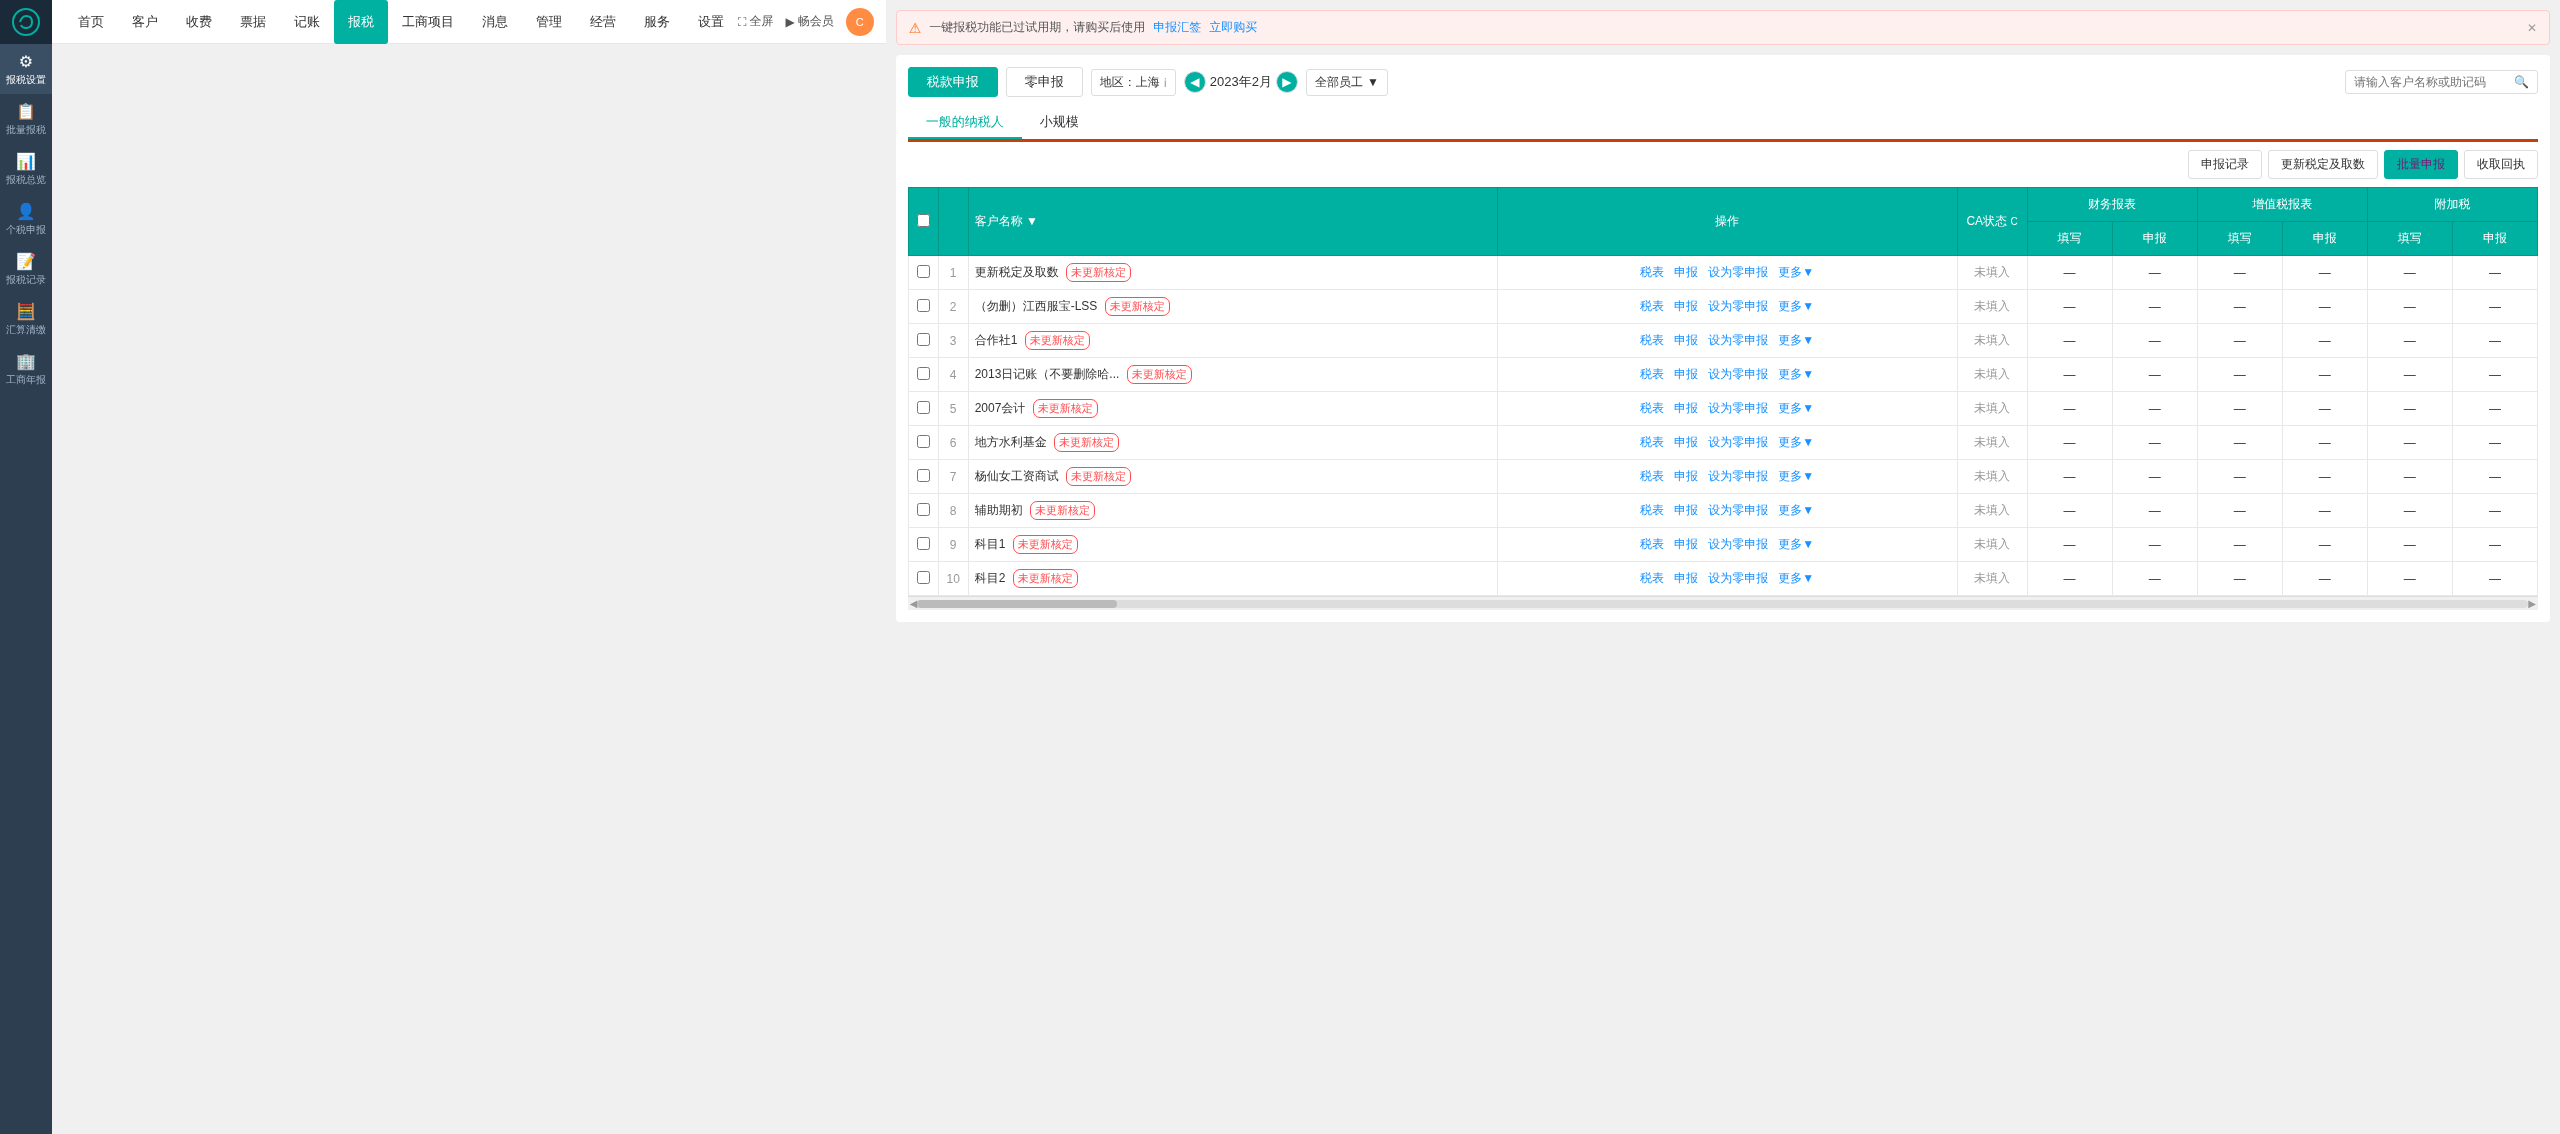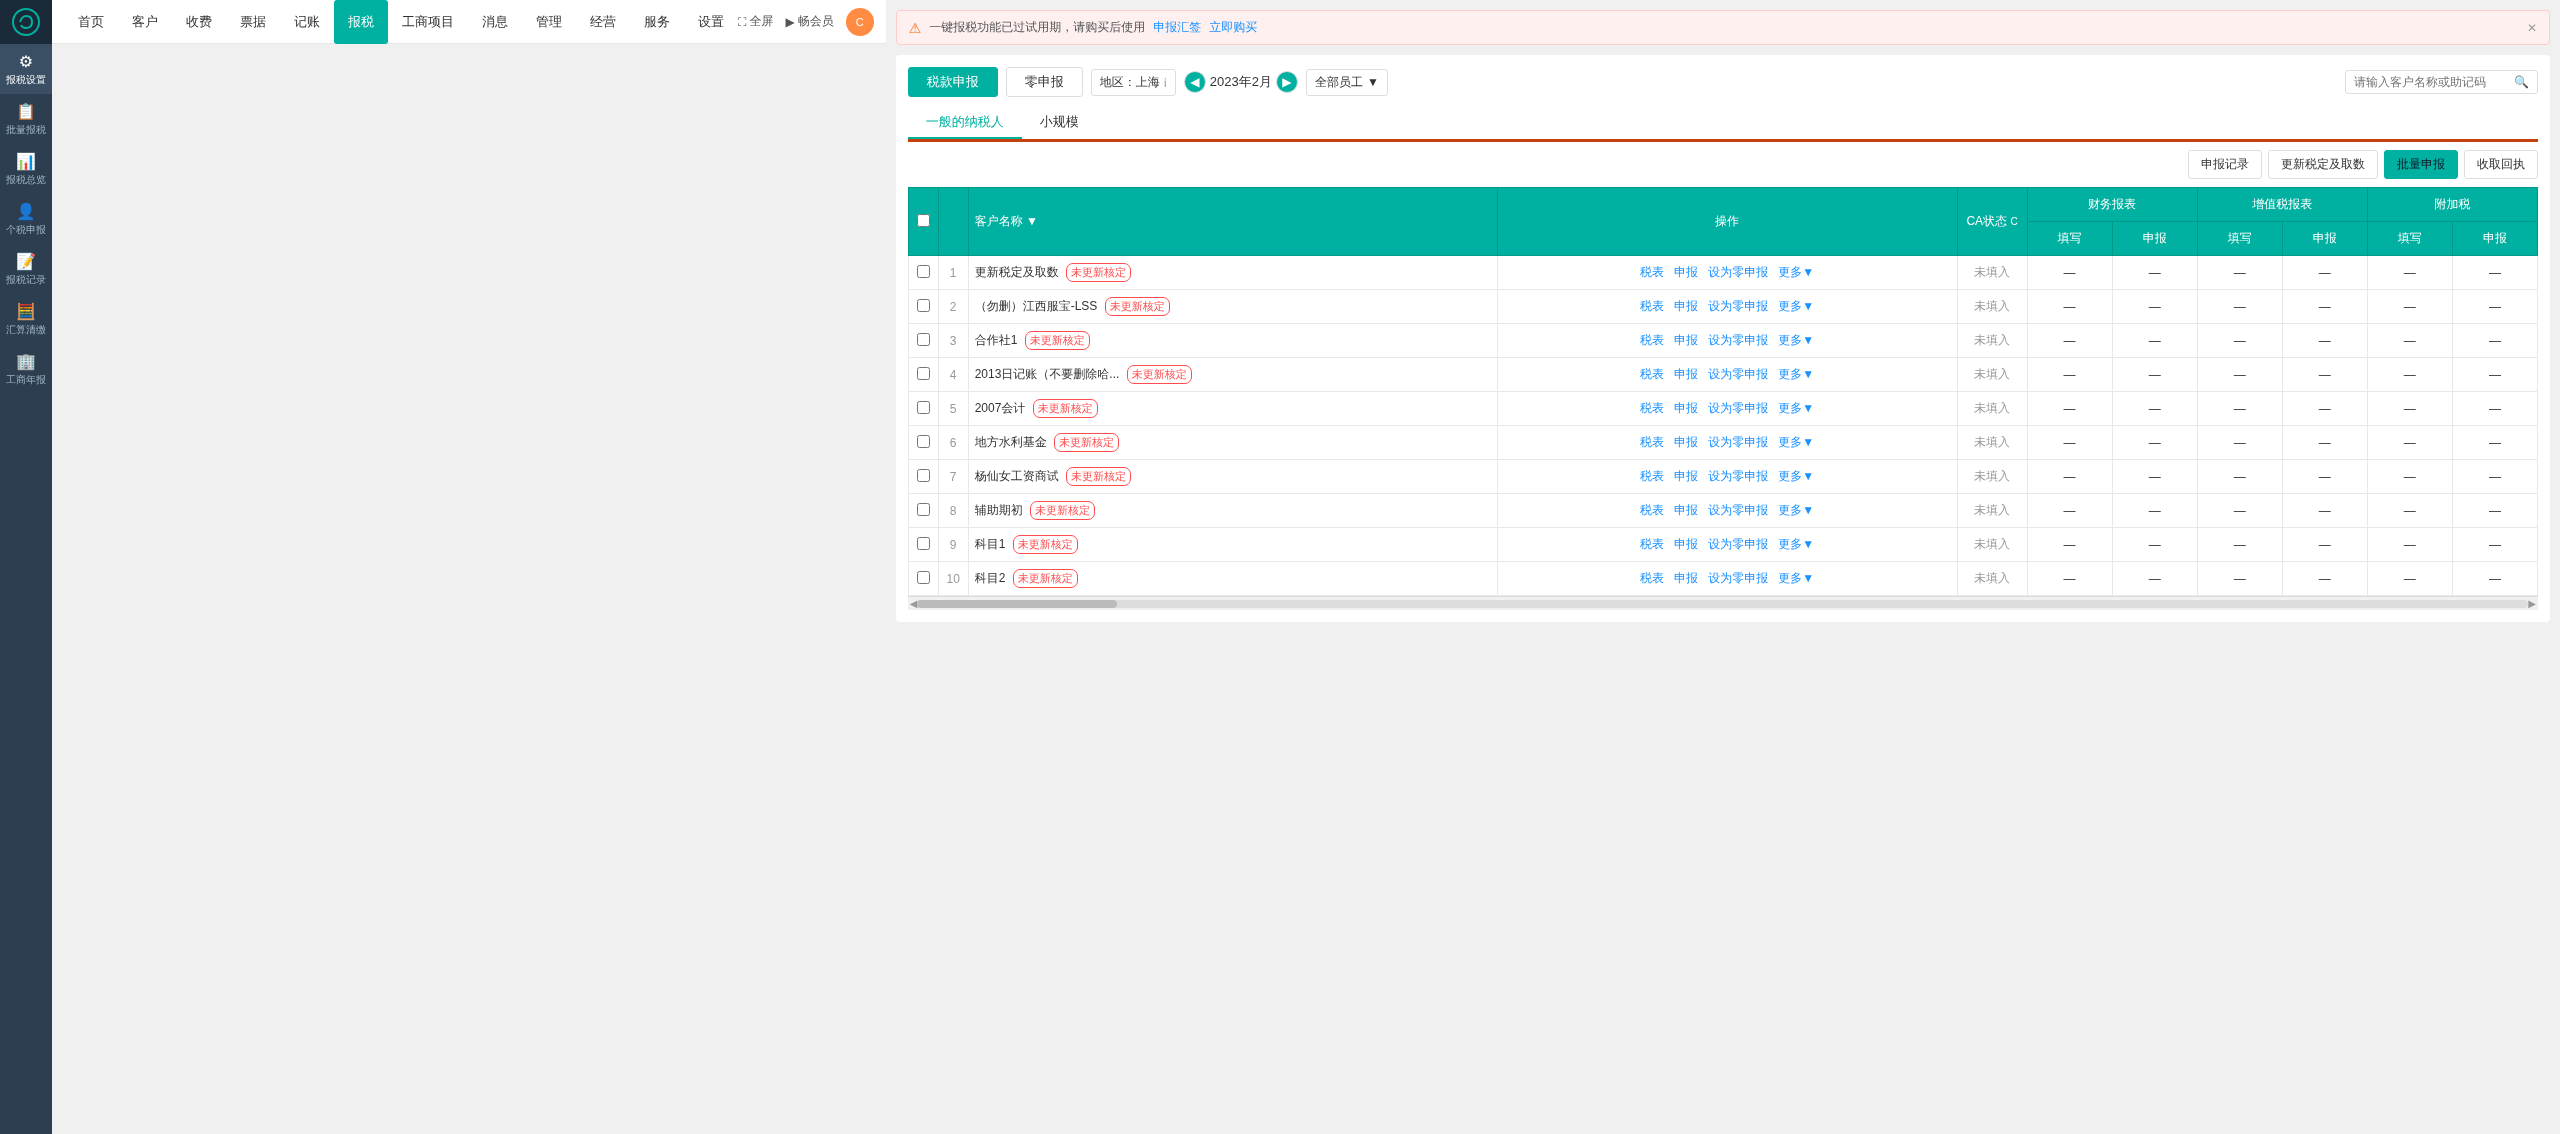--- a/index.html
+++ b/index.html
@@ -264,21 +264,21 @@
       padding: 5px 12px;
       border: 1px solid #ddd;
       border-radius: 3px;
       cursor: pointer;
       font-size: 12px;
       background: #fff;
       color: #333;
     }
     .action-btn.primary {
       background: #00b0a0;
-      color: #0f172a;
+      color: #701a75;
       border-color: #00b0a0;
     }
     .action-btn.secondary {
       background: #fff;
       color: #333;
     }
 
     
     .data-table {
       width: 100%;

